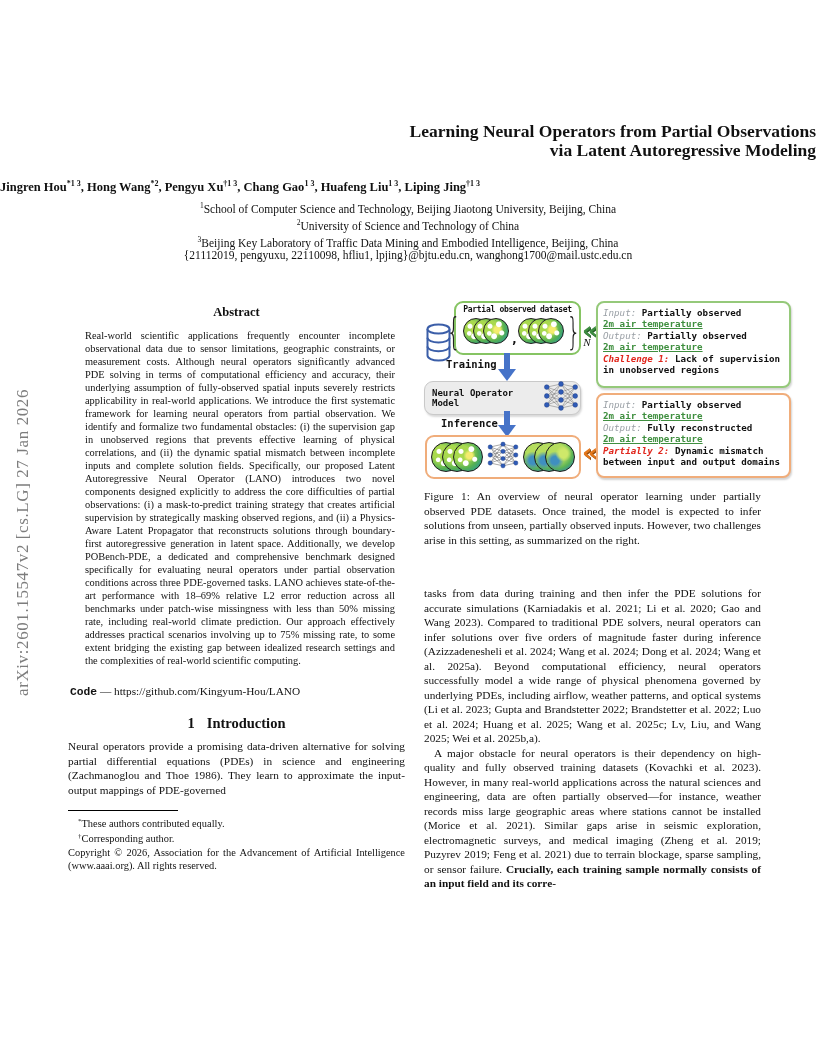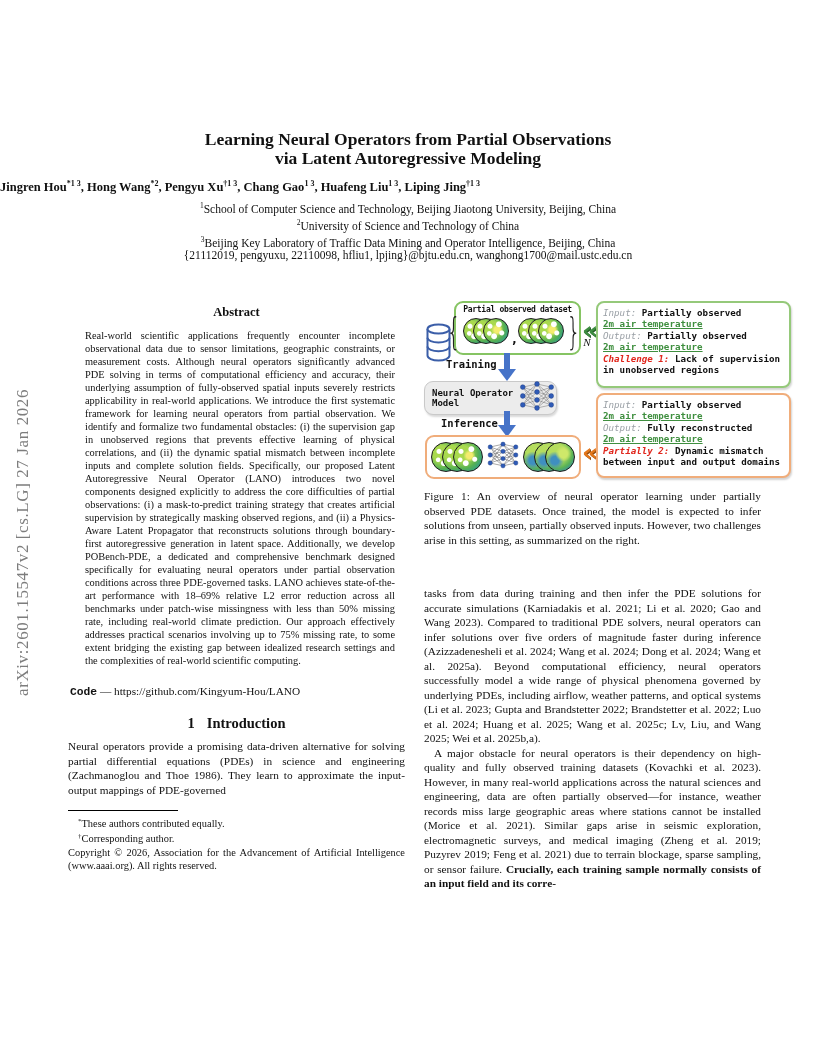--- a/index.html
+++ b/index.html
@@ -10,22 +10,22 @@
     font-family:"Liberation Serif", serif; color:#111;
   }
   
   .arxiv-strip {
     position:absolute; left:13px; top:286px; height:512px;
     writing-mode:vertical-rl; transform:rotate(180deg);
     display:flex; align-items:center; justify-content:center;
     font-size:17px; color:#7d7d7d; letter-spacing:.6px; white-space:nowrap;
   }
   
-  .title-block { position:absolute; top:122px; left:0; right:0; text-align:center;
-    font-weight:bold; font-size:17.5px; line-height:19px;margin-top:8px; }
+  .title-block { position:absolute; top:122px; left:0; right:0; text-align:right;
+    font-weight:bold; font-size:17.5px; line-height:19px; }
   .authors { position:absolute; top:179px; left:0; right:0; text-align:left;
     font-weight:bold; font-size:12.5px; }
   .authors sup { font-size:8px; }
   .affils { position:absolute; top:199px; left:0; right:0; text-align:center;
     font-size:11.5px; line-height:13px; }
   .affils sup { font-size:7.5px; }
   
   .col { position:absolute; width:337px; text-align:justify; }
   .col-left  { left:68px;  top:305px; }
   .col-right { left:424px; top:293px; }
@@ -70,21 +70,21 @@
   }
   .stack { display:flex; }
   .comma { font-size:13px; font-weight:bold; align-self:flex-end; margin:0 0 2px 1px; }
   .sub-n { font-family:"Liberation Serif", serif; font-style:italic; font-size:11px; align-self:flex-end; }
   .flow-label { position:absolute; font-size:10.5px; font-weight:bold; color:#111; }
   .training-label { left:22px; top:65px; }
   .inference-label { left:17px; top:124px; }
   .arrow-down { position:absolute; }
   .arrow-1 { left:74px; top:60px; }
   .arrow-2 { left:74px; top:118px; }
-  .model-box { position:absolute; left:0; top:88px; width:133px; height:34px;
+  .model-box { position:absolute; left:0; top:88px; width:157px; height:34px;
     background:#ececec; border:1px solid #c9c9c9; border-radius:9px;
     display:flex; align-items:center; box-shadow:1px 2px 2px rgba(0,0,0,.15); }
   .model-label { font-size:9px; font-weight:bold; margin-left:7px; }
   .model-nn { margin-left:2px; }
   .infer-box { position:absolute; left:1px; top:142px; width:156px; height:44px;
     border:2px solid #f0ad7b; border-radius:9px; background:#fff;
     display:flex; align-items:center; justify-content:center; gap:4px; }
   .infer-box .globe { width:30px; height:30px; }
   .infer-box .globe + .globe { margin-left:-19px; }
   .chevron { position:absolute; font-family:"DejaVu Sans", sans-serif;
@@ -113,21 +113,21 @@
   <div class="title-block">
     <div>Learning Neural Operators from Partial Observations</div>
     <div>via Latent Autoregressive Modeling</div>
   </div>
 
   <div class="authors"><span><span>Jingren Hou</span><sup>*1 3</sup><span>, </span></span><span><span>Hong Wang</span><sup>*2</sup><span>, </span></span><span><span>Pengyu Xu</span><sup>†1 3</sup><span>, </span></span><span><span>Chang Gao</span><sup>1 3</sup><span>, </span></span><span><span>Huafeng Liu</span><sup>1 3</sup><span>, </span></span><span><span>Liping Jing</span><sup>†1 3</sup><span></span></span></div>
 
   <div class="affils">
     <div><sup>1</sup><span>School of Computer Science and Technology, Beijing Jiaotong University, Beijing, China</span></div>
     <div><sup>2</sup><span>University of Science and Technology of China</span></div>
-    <div><sup>3</sup><span>Beijing Key Laboratory of Traffic Data Mining and Operator Intelligence, Beijing, China</span></div>
+    <div><sup>3</sup><span>Beijing Key Laboratory of Traffic Data Mining and Embodied Intelligence, Beijing, China</span></div>
     <div>{21112019, pengyuxu, 22110098, hfliu1, lpjing}@bjtu.edu.cn, wanghong1700@mail.ustc.edu.cn</div>
   </div>
 
   <div class="col col-left">
     <div class="abstract-head">Abstract</div>
     <p class="abstract-text">Real-world scientific applications frequently encounter incomplete observational data due to sensor limitations, geographic constraints, or measurement costs. Although neural operators significantly advanced PDE solving in terms of computational efficiency and accuracy, their underlying assumption of fully-observed spatial inputs severely restricts applicability in real-world applications. We introduce the first systematic framework for learning neural operators from partial observation. We identify and formalize two fundamental obstacles: (i) the supervision gap in unobserved regions that prevents effective learning of physical correlations, and (ii) the dynamic spatial mismatch between incomplete inputs and complete solution fields. Specifically, our proposed Latent Autoregressive Neural Operator (LANO) introduces two novel components designed explicitly to address the core difficulties of partial observations: (i) a mask-to-predict training strategy that creates artificial supervision by strategically masking observed regions, and (ii) a Physics-Aware Latent Propagator that reconstructs solutions through boundary-first autoregressive generation in latent space. Additionally, we develop POBench-PDE, a dedicated and comprehensive benchmark designed specifically for evaluating neural operators under partial observation conditions across three PDE-governed tasks. LANO achieves state-of-the-art performance with 18–69% relative L2 error reduction across all benchmarks under patch-wise missingness with less than 50% missing rate, including real-world climate prediction. Our approach effectively addresses practical scenarios involving up to 75% missing rate, to some extent bridging the existing gap between idealized research settings and the complexities of real-world scientific computing.</p>
     <p class="code-line"><b>Code</b><span> — </span><a class="code-url" href="#">https://github.com/Kingyum-Hou/LANO</a></p>
     <div class="sec-head"><span class="sec-num">1</span><span>Introduction</span></div>
     <p class="body-par">Neural operators provide a promising data-driven alternative for solving partial differential equations (PDEs) in science and engineering (Zachmanoglou and Thoe 1986). They learn to approximate the input-output mappings of PDE-governed</p>
     <div class="footnote-block">

